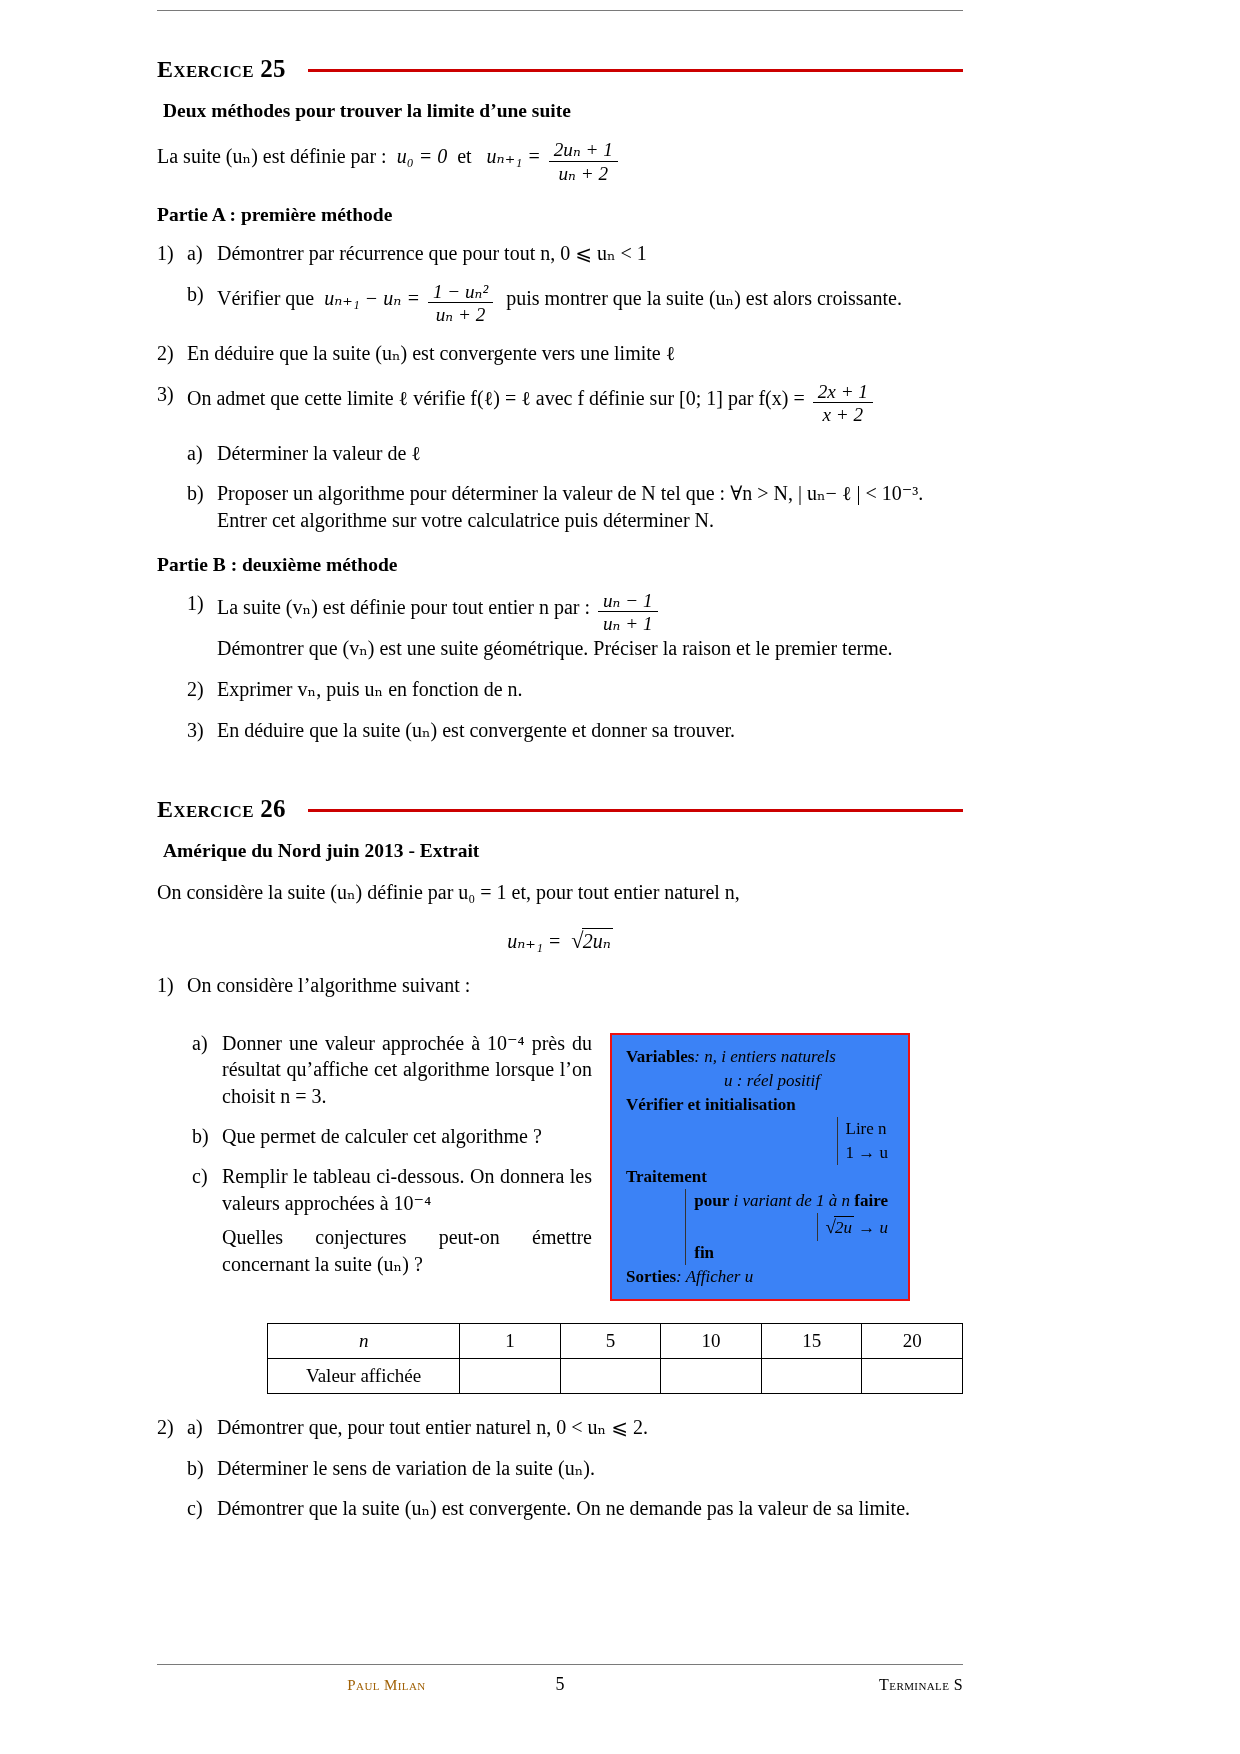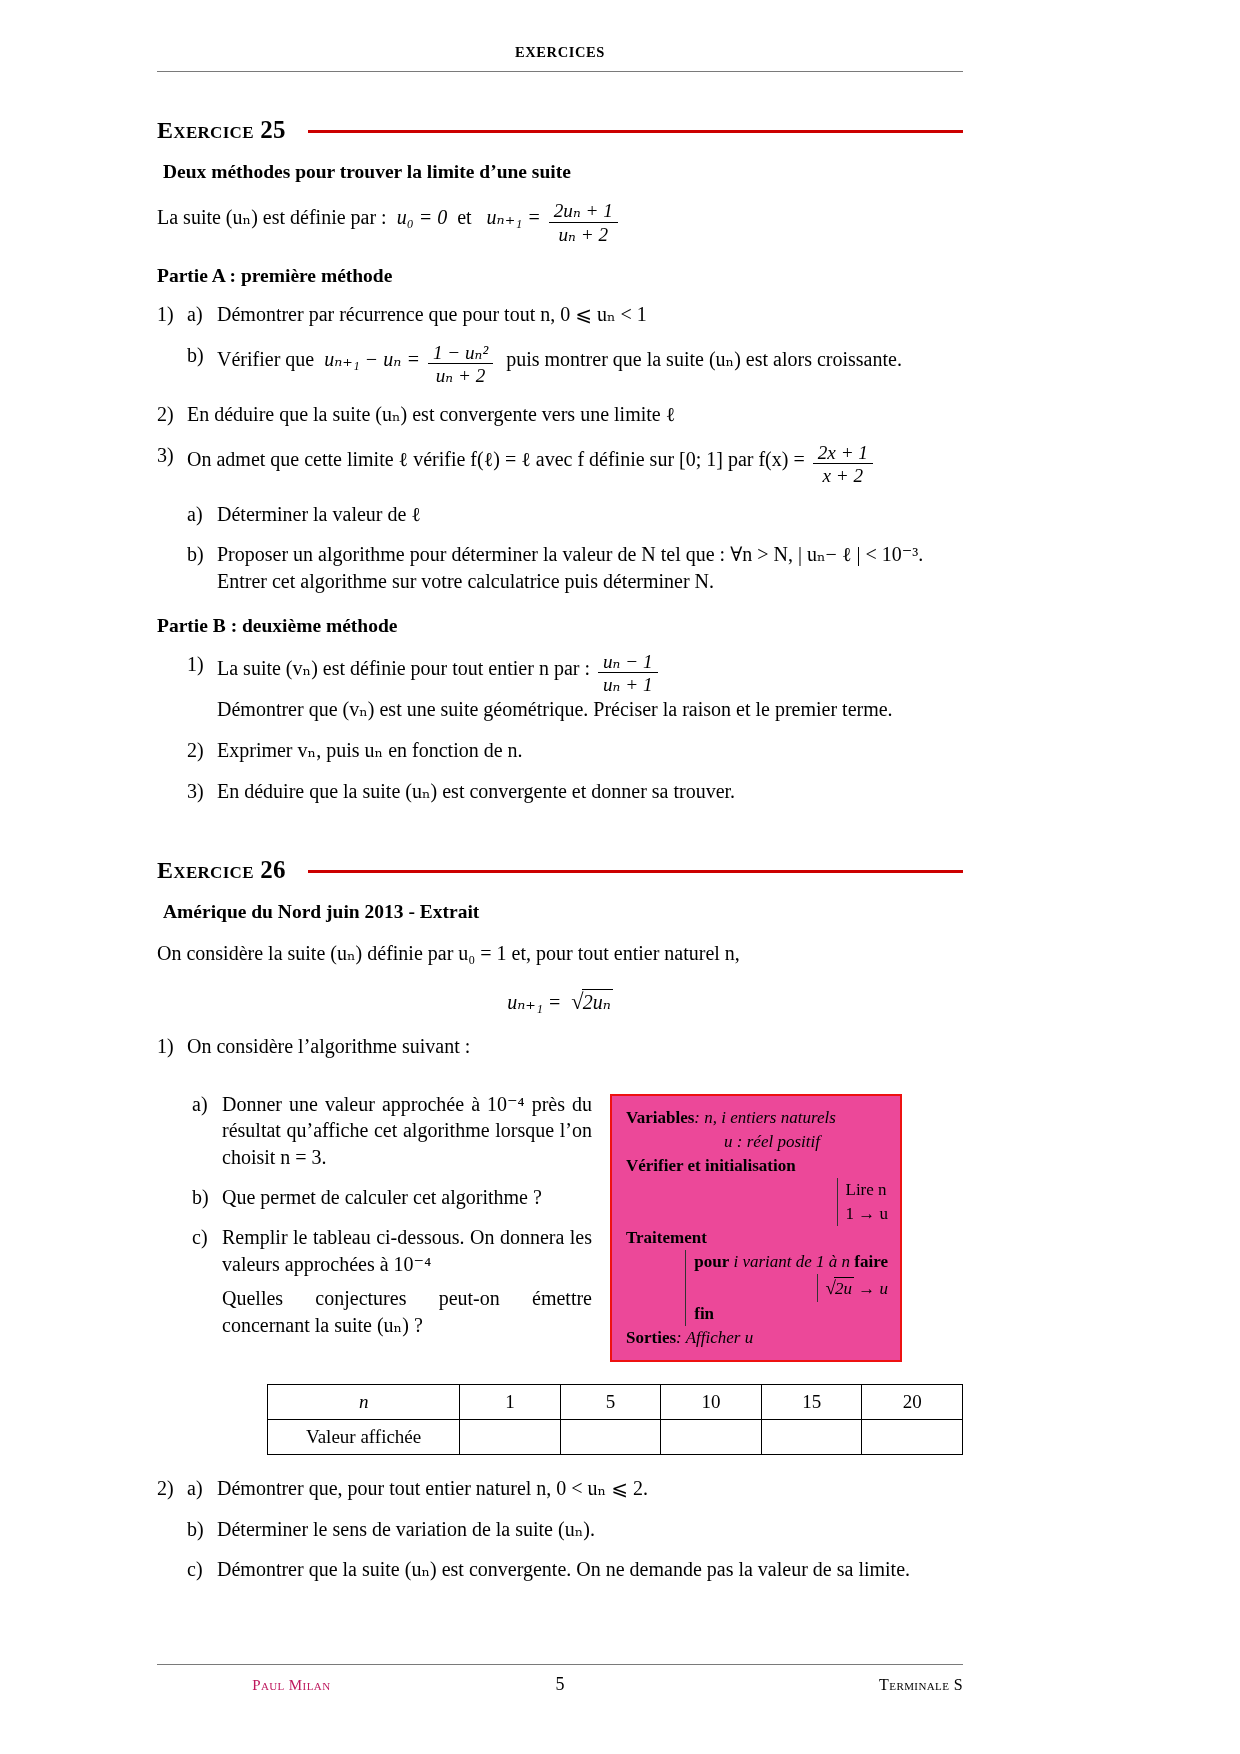--- a/index.html
+++ b/index.html
@@ -144,22 +144,22 @@
     flex: 1;
     margin-left: 18px;
     padding-top: 16px;
   }
   .col-left .item { margin-top: 13px; }
   .just { text-align: justify; }
 
   
   .algobox {
     border: 2.4px solid #ee1111;
-    background: #ec4899;
-    padding: 10px 12px 10px 14px;
+    background: #3b82f6;
+    padding: 10px 20px 10px 14px;
     font-size: 17px;
     line-height: 1.42;
     width: 262px;
   }
   .algo-line { white-space: nowrap; }
   .algo-line.center { text-align: center; padding-left: 30px; }
   .algo-b { font-weight: bold; }
   .algo-ind {
     display: flex;
     justify-content: flex-end;
@@ -200,41 +200,40 @@
     top: 1664px;
     width: 806px;
   }
   .footer-row {
     display: flex;
     align-items: baseline;
     font-size: 15px;
     padding-top: 9px;
   }
   .footer-left {
-    color: #be185d;
+    color: #a16207;
     font-variant: small-caps;
     letter-spacing: 0.4px;
     flex: 1;
-    text-align: center;
+    text-align: right;
   }
   .footer-center { flex: 1; text-align: center; font-size: 18px; }
   .footer-right {
     flex: 1;
     text-align: right;
     font-variant: small-caps;
     letter-spacing: 0.4px;
     font-size: 16px;
   }
 </style>
 </head>
 <body>
 
 <div class="page">
 
-  <div class="running-head">EXERCICES</div>
   <div class="head-rule"></div>
 
   <div class="ex-head">
     <div class="ex-title">
       <span>Exercice</span>
       <span class="num">25</span>
     </div>
     <div class="ex-rule"></div>
   </div>
 

